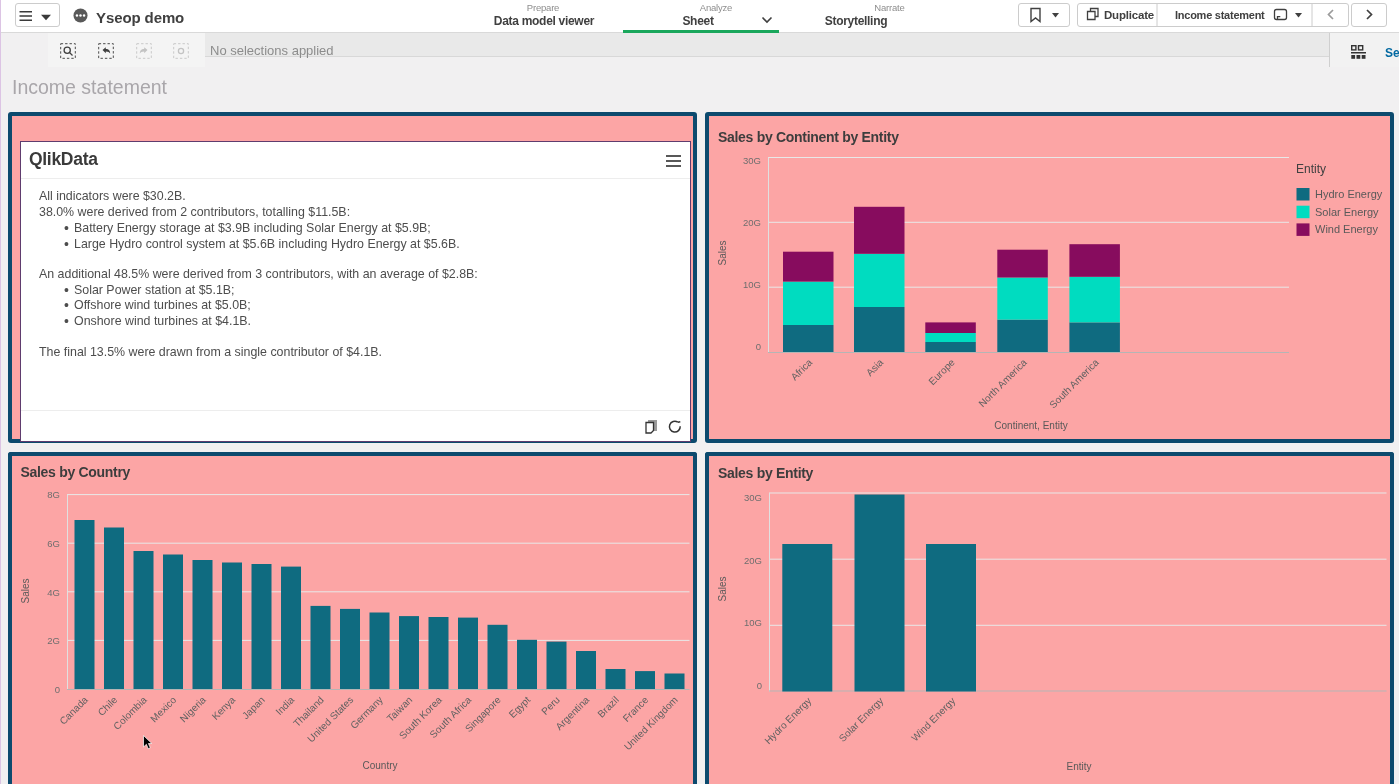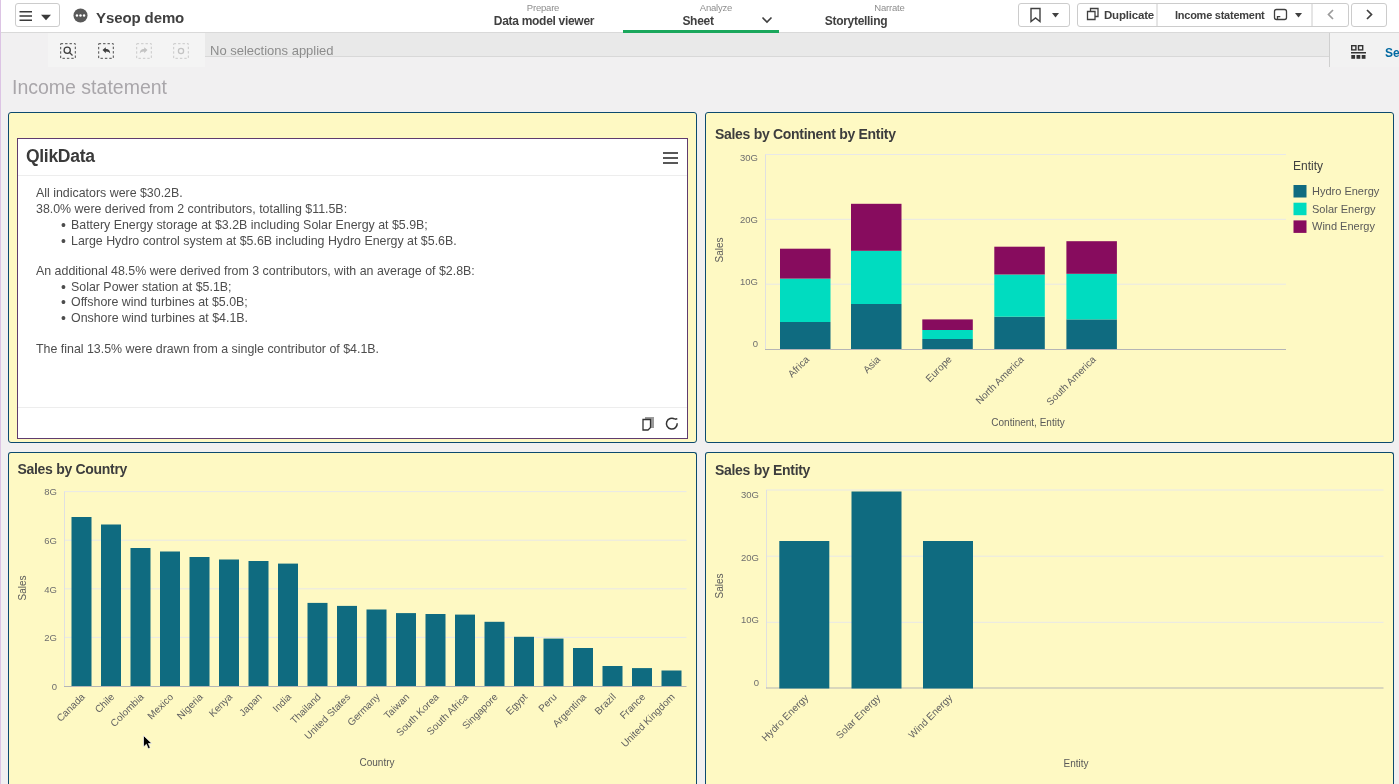--- a/index.html
+++ b/index.html
@@ -16,21 +16,21 @@
 
   
   #selbar { position:absolute; left:0; top:33px; width:1399px; height:24px; background:#e9e9e9; border-bottom:1px solid #d8d8d8;margin-left:48px; }
   #selbar-left { position:absolute; left:0; top:0; width:157px; height:34px; background:#f4f4f4; }
   #selbar-right { position:absolute; right:0; top:0; width:118px; height:34px; background:#f2f2f2; border-left:1px solid #cfcfcf; }
   .selicon { position:absolute; top:10px; width:16px; height:16px; }
   #nosel { position:absolute; left:162px; top:10px; font-size:13px; color:#8c8c8c; }
 
   
   #content-title { position:absolute; left:12px; top:76px; font-size:19.5px; color:#a9a6aa; }
-  .panel { position:absolute; background:#fef9c3; border:1px solid #0c4a6e; border-radius:3px; }
+  .panel { position:absolute; background:#fca5a5; border:4px solid #0c4a6e; border-radius:3px; }
   .ptitle { position:absolute; font-size:14px; letter-spacing:-0.3px; font-weight:bold; color:#3d3d3d; white-space:nowrap; }
 
   
   #qlik-box { position:absolute; left:8px; top:25px; width:671px; height:301px; border:1px solid #5f3c6e; background:#fff; }
   #qlik-title { position:absolute; left:8px; top:7px; font-size:17.5px; letter-spacing:-0.3px; font-weight:bold; color:#3a3a3a; }
   #qlik-sep { position:absolute; left:0px; top:36px; width:669px; height:1px; background:#ededed; }
   #qlik-footsep { position:absolute; left:0px; top:268px; width:669px; height:1px; background:#ededed; }
   .qtext { position:absolute; left:18px; font-size:12.4px; color:#4d4d4d; white-space:nowrap; }
   .qbul { position:absolute; font-size:12.4px; color:#4d4d4d; white-space:nowrap; }
   .qbul::before { content:"•"; position:absolute; left:-10px; top:-1px; font-size:14px; }
@@ -141,21 +141,21 @@
 
 <div class="panel" style="left:8px; top:112px; width:689px; height:331px;">
   <div id="qlik-box">
     <div id="qlik-title">QlikData</div>
     <svg class="abs" style="left:644px; top:12px;" width="17" height="14" viewBox="0 0 17 14">
       <path d="M1 2h15M1 7h15M1 12h15" stroke="#222" stroke-width="1.7"></path>
     </svg>
     <div id="qlik-sep"></div>
     <div class="qtext" style="top:47px;">All indicators were $30.2B.</div>
     <div class="qtext" style="top:63px;">38.0% were derived from 2 contributors, totalling $11.5B:</div>
-    <div class="qbul" style="left:53px; top:78.7px;">Battery Energy storage at $3.2B including Solar Energy at $5.9B;</div>
+    <div class="qbul" style="left:53px; top:78.7px;">Battery Energy storage at $3.9B including Solar Energy at $5.9B;</div>
     <div class="qbul" style="left:53px; top:94.5px;">Large Hydro control system at $5.6B including Hydro Energy at $5.6B.</div>
     <div class="qtext" style="top:125px;">An additional 48.5% were derived from 3 contributors, with an average of $2.8B:</div>
     <div class="qbul" style="left:53px; top:140.8px;">Solar Power station at $5.1B;</div>
     <div class="qbul" style="left:53px; top:156.2px;">Offshore wind turbines at $5.0B;</div>
     <div class="qbul" style="left:53px; top:171.5px;">Onshore wind turbines at $4.1B.</div>
     <div class="qtext" style="top:203px;">The final 13.5% were drawn from a single contributor of $4.1B.</div>
     <div id="qlik-footsep"></div>
 
     <svg class="abs" style="left:623px; top:277px;" width="15" height="15" viewBox="0 0 15 15">
       <rect x="4" y="1" width="9" height="11" fill="#9b9b9b"></rect>

